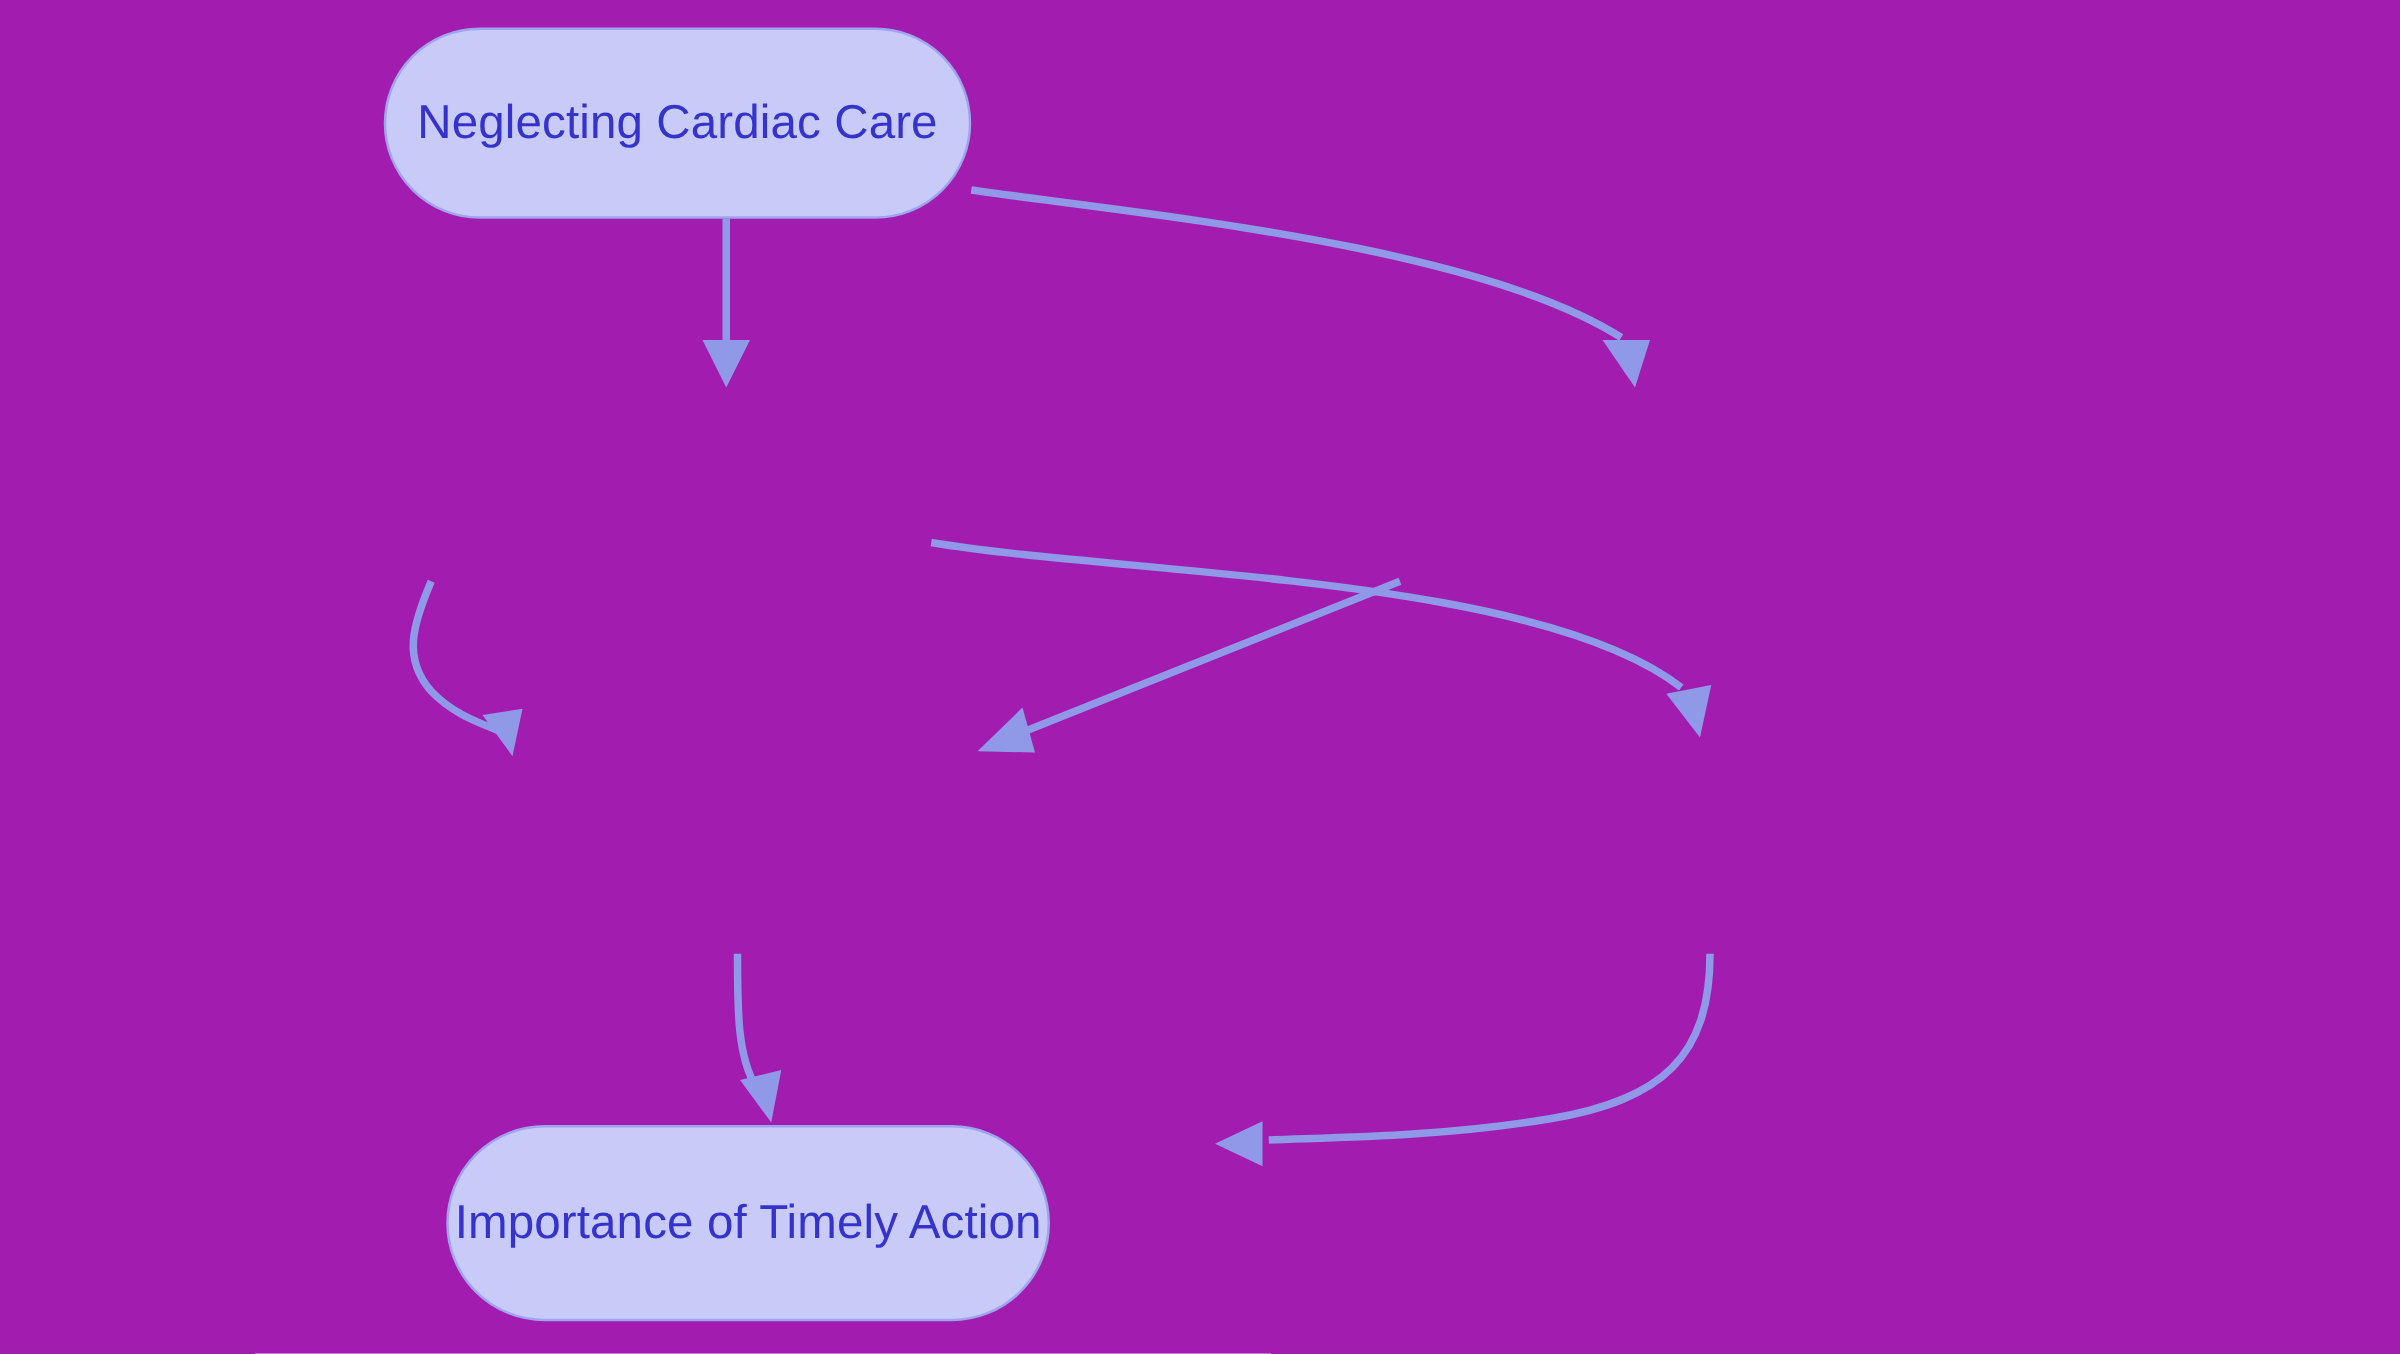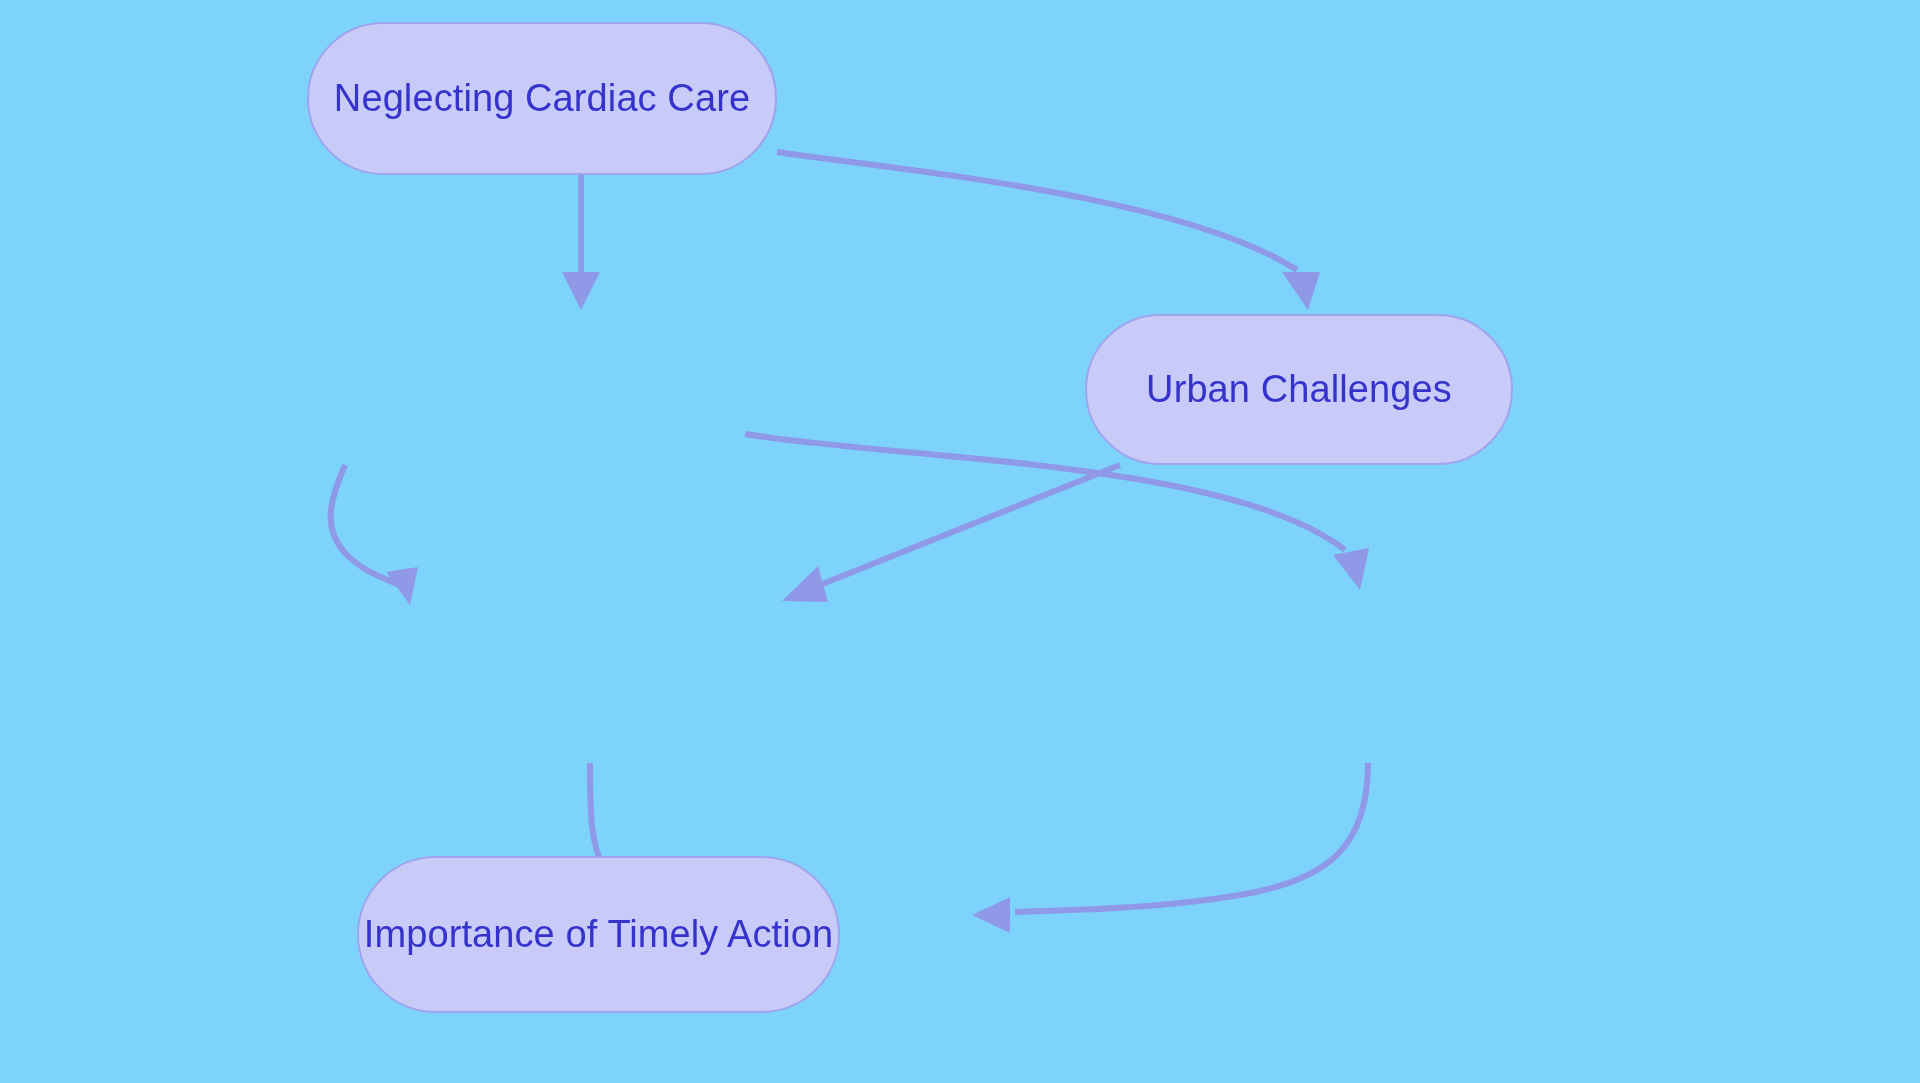--- a/index.html
+++ b/index.html
@@ -4,21 +4,21 @@
 <style>
   html, body {
     margin: 0;
     padding: 0;
     background: #ffffff;
   }
   #canvas {
     position: relative;
     width: 1920px;
     height: 1083px;
-    background: #7dd3fc;
+    background: #a21caf;
     overflow: hidden;
     font-family: "Liberation Sans", sans-serif;
   }
   #edge-layer {
     position: absolute;
     left: 0;
     top: 0;
     width: 1920px;
     height: 1083px;
   }
@@ -47,21 +47,21 @@
     letter-spacing: 0.1px;
     line-height: 1.1;
     white-space: nowrap;
     font-family: "Liberation Sans", sans-serif;
   }
   .n1 { left: 307px; top: 22px;  width: 470px; height: 153px; }
   .n2 { left: 327px; top: 314px; width: 418px; height: 151px; }
   .n3 { left: 1085px; top: 314px; width: 428px; height: 151px; }
   .n4 { left: 258px; top: 607px; width: 492px; height: 156px; }
   .n5 { left: 1040px; top: 607px; width: 477px; height: 156px; }
-  .n6 { left: 357px; top: 856px; width: 483px; height: 157px; }
+  .n6 { left: 357px; top: 900px; width: 483px; height: 157px; }
   .edge-path {
     fill: none;
     stroke: #9098e8;
     stroke-width: 6;
     stroke-linecap: butt;
   }
   .arrow-head {
     fill: #9098e8;
     stroke: none;
   }
@@ -109,23 +109,20 @@
     </g>
   </svg>
 
   <div id="node-layer">
 
     <div class="node n1">
       <span class="node-label">Neglecting Cardiac Care</span>
     </div>
 
 
-    <div class="node n3">
-      <span class="node-label">Urban Challenges</span>
-    </div>
 
 
 
     <div class="node n6">
       <span class="node-label">Importance of Timely Action</span>
     </div>
 
   </div>
 </div>
 

